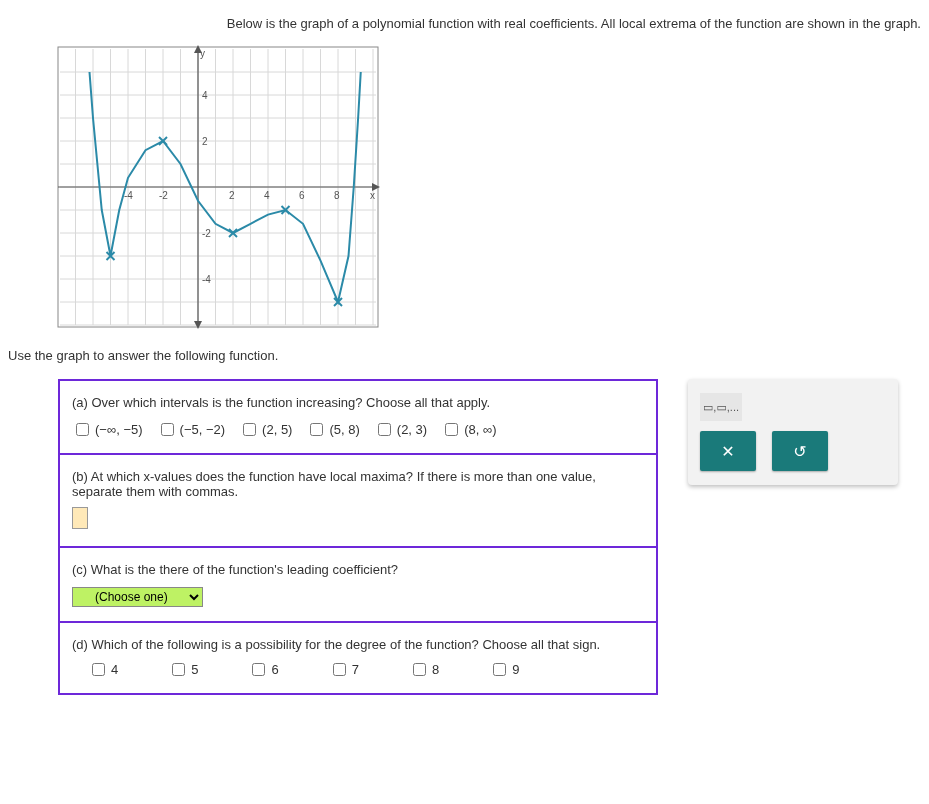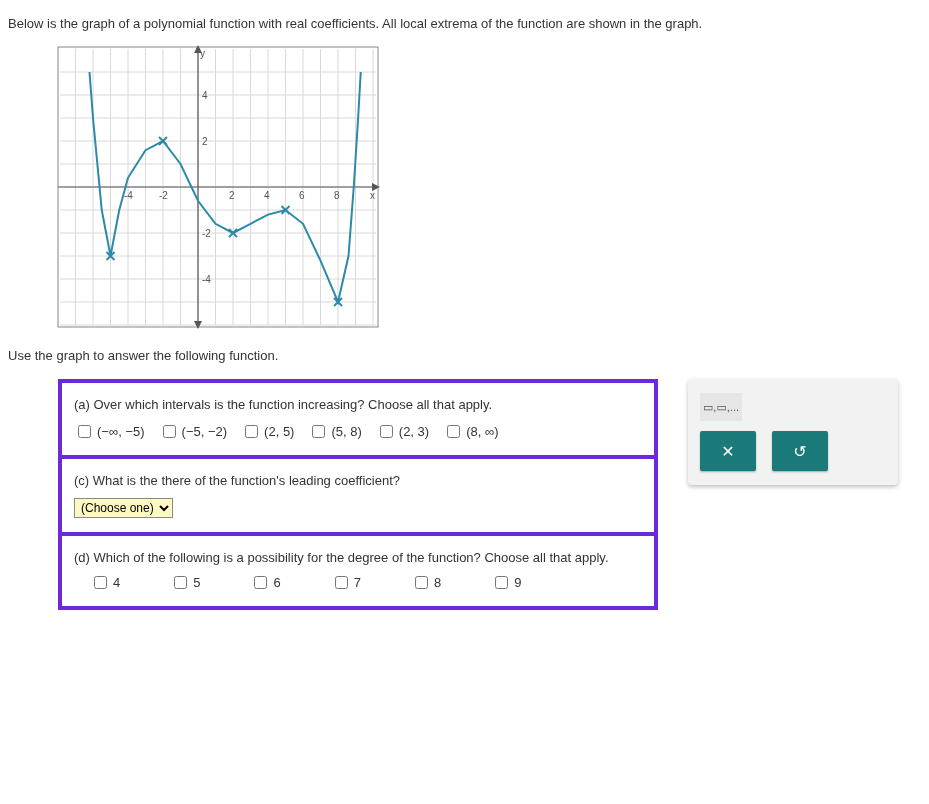--- a/index.html
+++ b/index.html
@@ -5,56 +5,56 @@
   * { box-sizing: border-box; }
   body {
     margin: 0;
     padding: 16px 8px;
     font-family: Verdana, Geneva, sans-serif;
     font-size: 13px;
     color: #333;
     background: #fff;
     width: 929px;
   }
-  .prompt { margin-bottom: 0; }
+  .prompt { margin-bottom: 0; text-align: right; }
   .graph-wrap {
     margin: 6px 0 8px 40px;
   }
   .axes .grid line { stroke: #d8d8d8; stroke-width: 1; }
   .axes .axis { stroke: #555; stroke-width: 1.2; }
   .axes .curve { stroke: #2b8aa8; stroke-width: 2; fill: none; }
   .axes .tick { font-size: 10px; fill: #555; }
   .instr { margin: 6px 0 16px 0; }
   .main-row { display: flex; gap: 30px; align-items: flex-start; }
   .qtable {
     border-collapse: collapse;
     width: 600px;
     margin-left: 50px;
   }
   .qtable td {
-    border: 4px solid #6d28d9;
+    border: 2px solid #6d28d9;
     padding: 14px 12px 14px 12px;
     vertical-align: top;
   }
   .opts { margin-top: 10px; display: flex; flex-wrap: wrap; gap: 14px; align-items: center; }
   .opt { display: inline-flex; align-items: center; gap: 3px; }
   .opt input[type=checkbox]{ width:13px;height:13px; }
   .ansbox {
     display:inline-block;
     width: 16px; height: 22px;
     border: 1px solid #999;
     background: #ffe9b8;
     margin-top:8px;
   }
   .selwrap { margin-top:10px; }
   select {
     border:1px solid #888;
     font-size:12px;
-    padding:1px 2px;
-    background:#fef9c3;
+    padding:1px 18px;
+    background:#bef264;
   }
   .optsD { margin-top:8px; display:flex; gap:50px; padding-left:16px; }
   .sidepanel {
     width: 210px;
     background: #f2f2f2;
     border-radius: 4px;
     box-shadow: 0 2px 4px rgba(0,0,0,.25);
     padding: 14px 12px 14px 12px;
   }
   .fmt-btn {
@@ -193,31 +193,37 @@
               </label>
               <label class="opt">
                 <input type="checkbox" style="">
                 <span>(8, ∞)</span>
               </label>
             </div>
   </td>
         </tr>
   <tr>
           <td>
+    <div>(b) At which x-values does the function have local maxima? If there is more than one value, separate them with commas.</div>
+    <span class="ansbox"></span>
+  </td>
+        </tr>
+  <tr>
+          <td>
     <div>(c) What is the there of the function's leading coefficient?</div>
     <div class="selwrap">
       <select>
         <option>(Choose one)</option>
       </select>
     </div>
   </td>
         </tr>
   <tr>
           <td>
-    <div>(d) Which of the following is a possibility for the degree of the function? Choose all that apply.</div>
+    <div>(d) Which of the following is a possibility for the degree of the function? Choose all that sign.</div>
     <div class="optsD" id="opts-d">
               <label class="opt">
                 <input type="checkbox" style="">
                 <span>4</span>
               </label>
               <label class="opt">
                 <input type="checkbox" style="">
                 <span>5</span>
               </label>
               <label class="opt">

